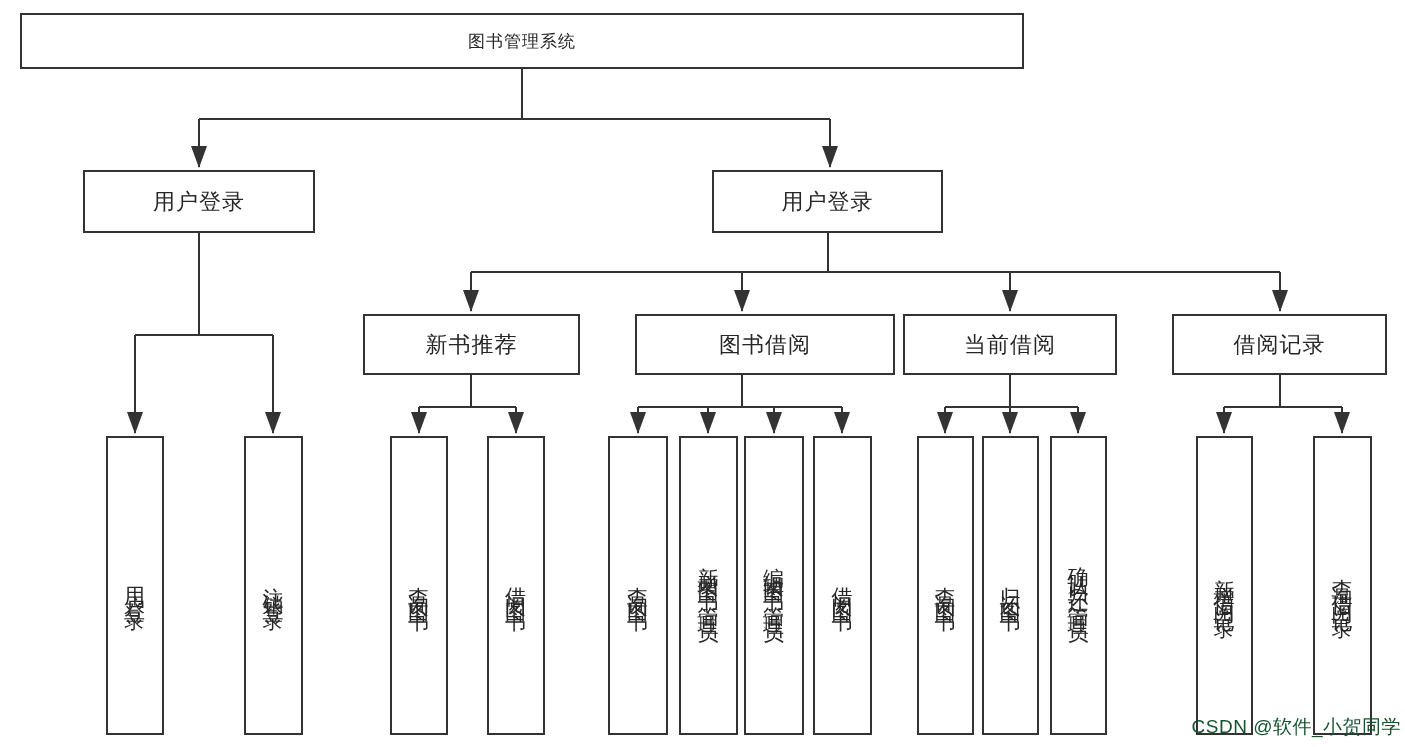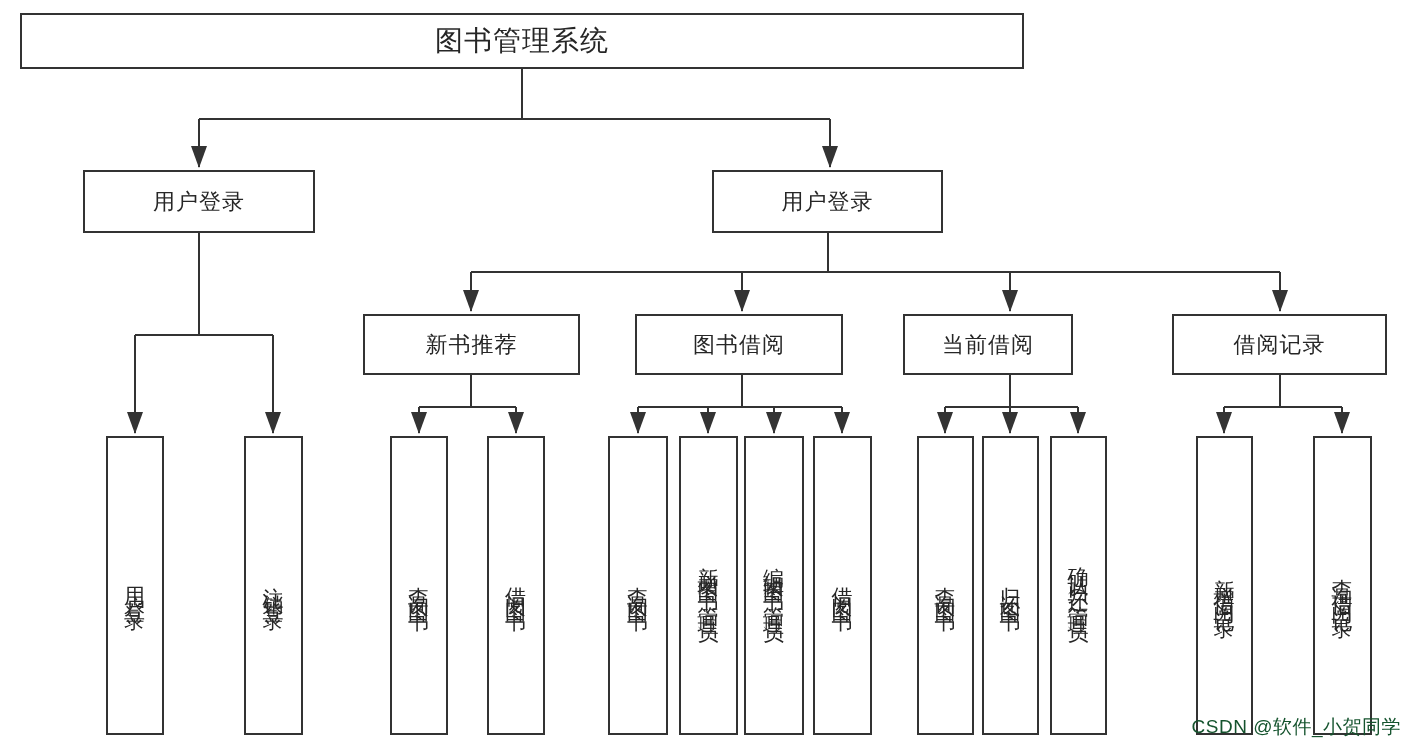--- a/index.html
+++ b/index.html
@@ -13,21 +13,21 @@
   #connectors{position:absolute;left:0;top:0;pointer-events:none;}
   .node{
     position:absolute;
     box-sizing:border-box;
     border:2px solid #333333;
     background:#ffffff;
     display:flex;align-items:center;justify-content:center;
     color:#262626;
   }
   .hlabel{font-size:22px;letter-spacing:1px;white-space:nowrap;}
-  .root .hlabel{font-size:28px;}
+  .root .hlabel{font-size:17px;}
   .leaf .vlabel{
     writing-mode:vertical-lr;
     text-orientation:mixed;
     font-size:21px;
     letter-spacing:8px;
     line-height:1;
     white-space:nowrap;
   }
   .watermark{
     position:absolute;
@@ -93,24 +93,24 @@
   <div class="node" style="left:83px;top:170px;width:232px;height:63px;">
     <span class="hlabel">用户登录</span>
   </div>
   <div class="node" style="left:712px;top:170px;width:231px;height:63px;">
     <span class="hlabel">用户登录</span>
   </div>
 
   <div class="node" style="left:363px;top:314px;width:217px;height:61px;">
     <span class="hlabel">新书推荐</span>
   </div>
-  <div class="node" style="left:635px;top:314px;width:208px;height:61px;">
+  <div class="node" style="left:635px;top:314px;width:260px;height:61px;">
     <span class="hlabel">图书借阅</span>
   </div>
-  <div class="node" style="left:903px;top:314px;width:170px;height:61px;">
+  <div class="node" style="left:903px;top:314px;width:214px;height:61px;">
     <span class="hlabel">当前借阅</span>
   </div>
   <div class="node" style="left:1172px;top:314px;width:215px;height:61px;">
     <span class="hlabel">借阅记录</span>
   </div>
 
   <div class="node leaf" style="left:106px;top:436px;width:58px;height:299px;">
     <span class="vlabel">用户登录</span>
   </div>
   <div class="node leaf" style="left:244px;top:436px;width:59px;height:299px;">

